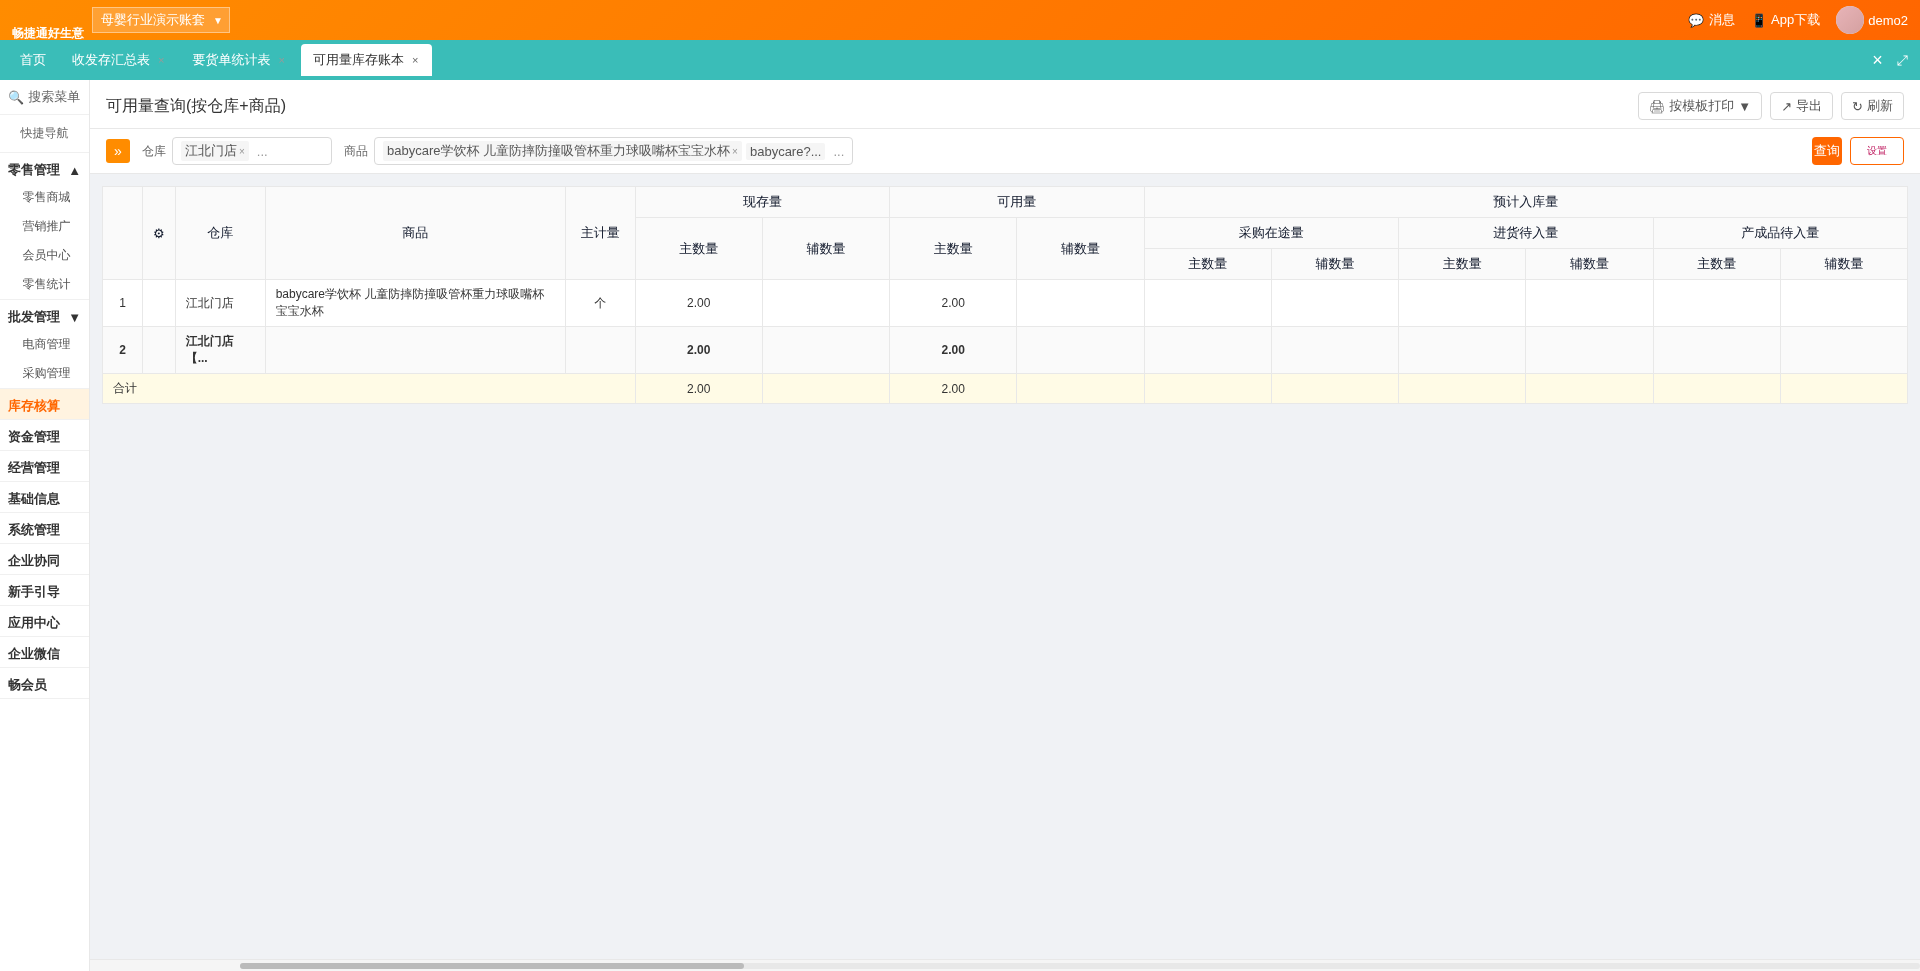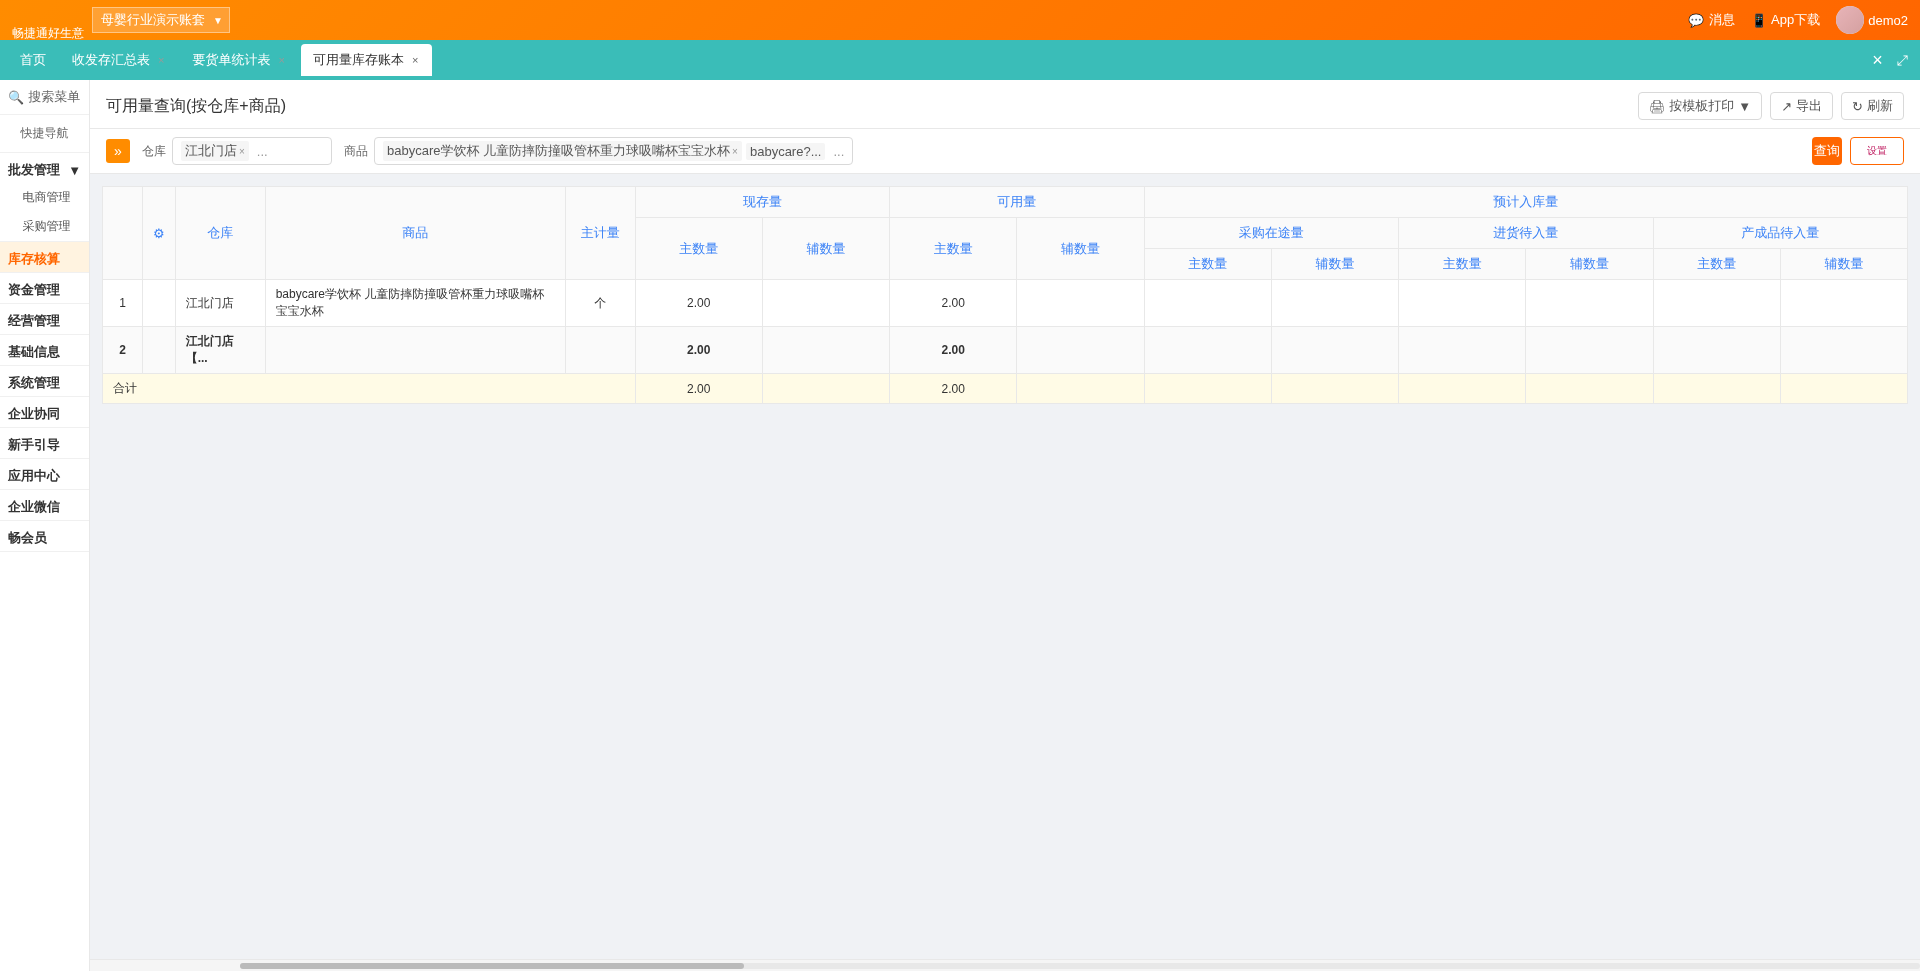--- a/index.html
+++ b/index.html
@@ -9,21 +9,21 @@
     .top-bar {
       height: 40px;
       background: linear-gradient(135deg, #ff8c00, #ff6600);
       display: flex;
       align-items: center;
       justify-content: space-between;
       padding: 0 12px;
       flex-shrink: 0;
     }
     .top-bar-left { display: flex; align-items: center; gap: 8px; }
-    .logo-text { color: white; font-size: 12px; font-weight: normal; line-height: 1.2; margin-top: 40px; }
+    .logo-text { color: white; font-size: 12px; font-weight: bold; line-height: 1.2; margin-top: 40px; }
     .logo-sub { color: rgba(255,255,255,0.85); font-size: 10px; }
     .industry-selector {
       background: rgba(255,255,255,0.2);
       border: 1px solid rgba(255,255,255,0.4);
       border-radius: 0;
       color: white;
       padding: 3px 24px 3px 8px;
       font-size: 12px;
       cursor: pointer;
       position: relative;
@@ -228,21 +228,21 @@
       border: 1px solid #e8e8e8;
     }
     .data-table th, .data-table td {
       border: 1px solid #e8e8e8;
       padding: 6px 10px;
       text-align: center;
       font-size: 12px;
     }
     .data-table th {
       background: #fafafa;
-      color: #3b82f6;
+      color: #0f172a;
       font-weight: normal;
     }
     .data-table td { color: #333; }
     .data-table .col-left { text-align: left; }
     .table-header-group {
       background: #fafafa;
     }
     .total-row td {
       background: #fffbe6;
       font-weight: normal;
@@ -333,20 +333,30 @@
 
 <div class="main-layout">
 
   <div class="sidebar">
     <div class="sidebar-search">
       <span>🔍</span>
       <span>搜索菜单</span>
     </div>
     <div class="sidebar-nav">
       <div class="sidebar-nav-item">快捷导航</div>
+    </div>
+    <div class="sidebar-section">
+      <div class="sidebar-section-header">
+        <span>零售管理</span>
+        <span>▲</span>
+      </div>
+      <div class="sidebar-item">零售商城</div>
+      <div class="sidebar-item">营销推广</div>
+      <div class="sidebar-item">会员中心</div>
+      <div class="sidebar-item">零售统计</div>
     </div>
     <div class="sidebar-section">
       <div class="sidebar-section-header">
         <span>批发管理</span>
         <span>▼</span>
       </div>
       <div class="sidebar-item">电商管理</div>
       <div class="sidebar-item">采购管理</div>
     </div>
     <div class="sidebar-section">

